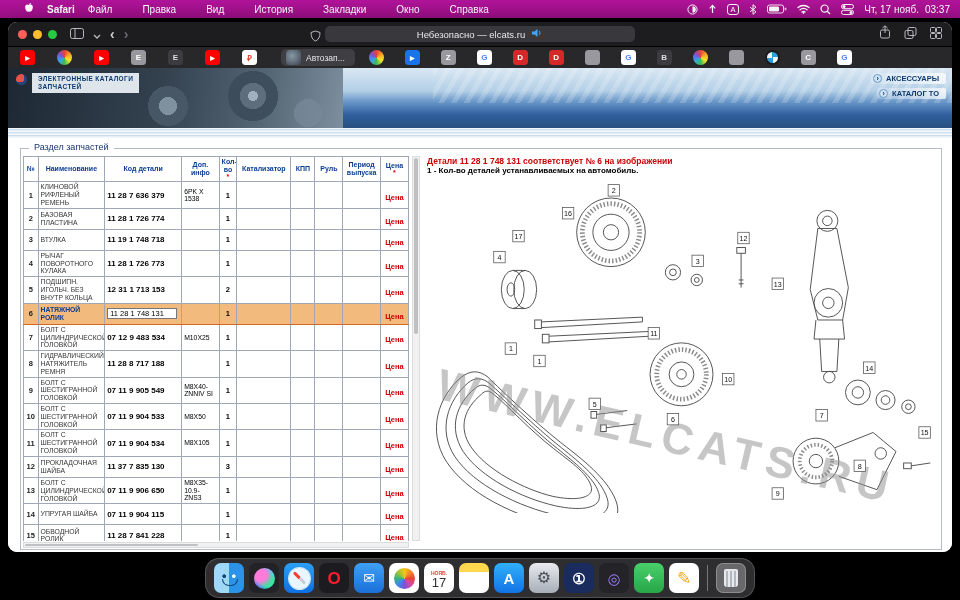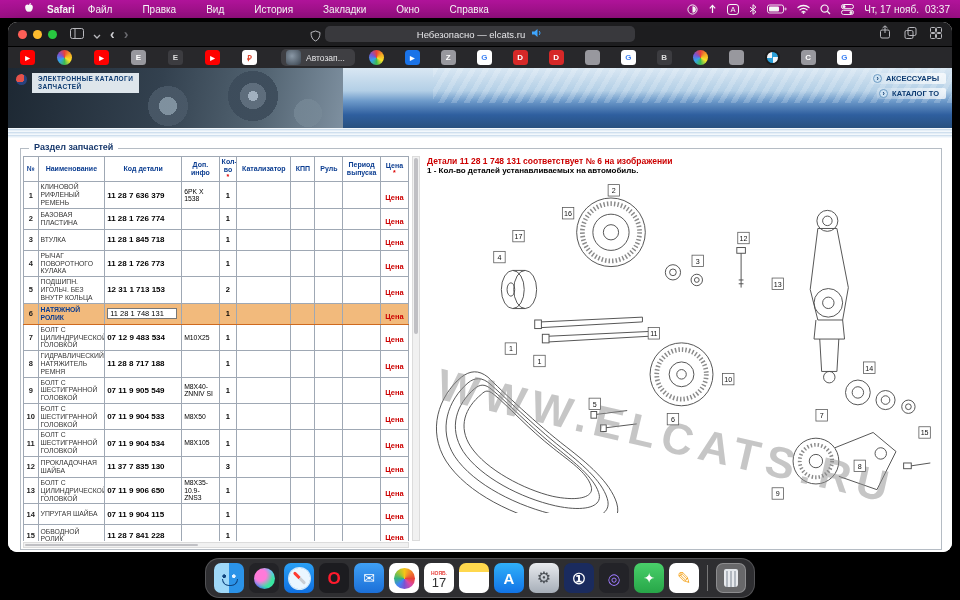--- a/index.html
+++ b/index.html
@@ -86,21 +86,21 @@
             padding:1px 7px 1px 2px; border-radius:2px; cursor:pointer; }
   .bl-ico { width:9px; height:9px; border-radius:50%; background:#cfe3f3; border:1px solid #6d9cc4;
             color:#0c3a70; font-size:7px; line-height:8px; text-align:center; display:block; }
 
   .pinstripe { height:10px;
             background:repeating-linear-gradient(180deg,#f3f8fc 0 1px,#cfdfee 1px 2px,#e6eff7 2px 3px); }
 
   .fieldset { position:absolute; left:12px; right:10px; top:80px; bottom:2px;
               border:1px solid #b5bcc4; }
   .legend { position:absolute; top:-7px; left:8px; background:#fff; padding:0 5px;
-            font-size:9px; font-weight:bold; color:#16376b; }
+            font-size:9px; font-weight:normal; color:#16376b; }
 
   .table-pane { position:absolute; left:2px; top:7px; width:388px; bottom:8px; overflow:hidden; }
   .parts-table { border-collapse:collapse; width:386px; table-layout:fixed; }
   .parts-table th, .parts-table td { border:1px solid #9fa8b4; padding:1px 2px; vertical-align:middle; overflow:hidden; }
   .parts-table th { color:#0b3d91; font-size:7px; font-weight:bold; text-align:center; line-height:1.15; }
   .star { color:#d00; display:block; font-size:7px; line-height:.9; }
   .c-num { text-align:center; font-weight:bold; font-size:7.5px; color:#222; }
   .c-name { font-size:6.8px; color:#333; text-transform:uppercase; line-height:1.15; }
   .c-code { font-size:8px; font-weight:bold; color:#000; white-space:nowrap; }
   .c-info { font-size:6.8px; line-height:1.1; word-wrap:break-word; }
@@ -447,21 +447,21 @@
                 <td class="c-qty">1</td>
                 <td class="c-cat"></td>
                 <td class="c-kpp"></td>
                 <td class="c-rul"></td>
                 <td class="c-per"></td>
                 <td class="c-price"><span class="price-link">Цена</span></td>
               </tr>
               <tr>
                 <td class="c-num">3</td>
                 <td class="c-name">ВТУЛКА</td>
-                <td class="c-code">11 28 1 845 718</td>
+                <td class="c-code">11 19 1 748 718</td>
                 <td class="c-info"></td>
                 <td class="c-qty">1</td>
                 <td class="c-cat"></td>
                 <td class="c-kpp"></td>
                 <td class="c-rul"></td>
                 <td class="c-per"></td>
                 <td class="c-price"><span class="price-link">Цена</span></td>
               </tr>
               <tr>
                 <td class="c-num">4</td>

